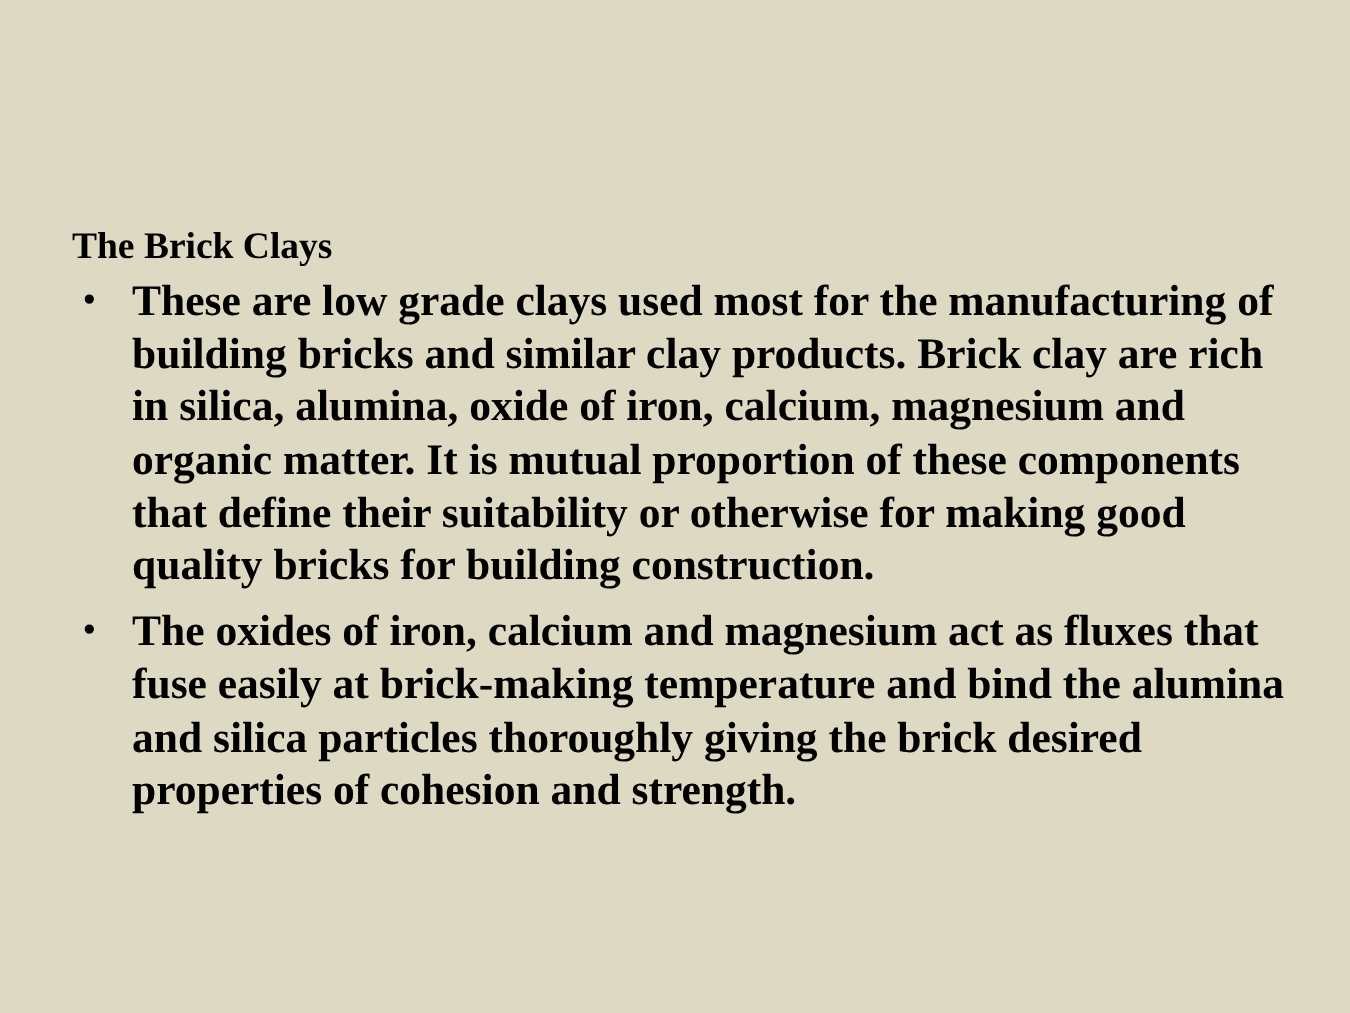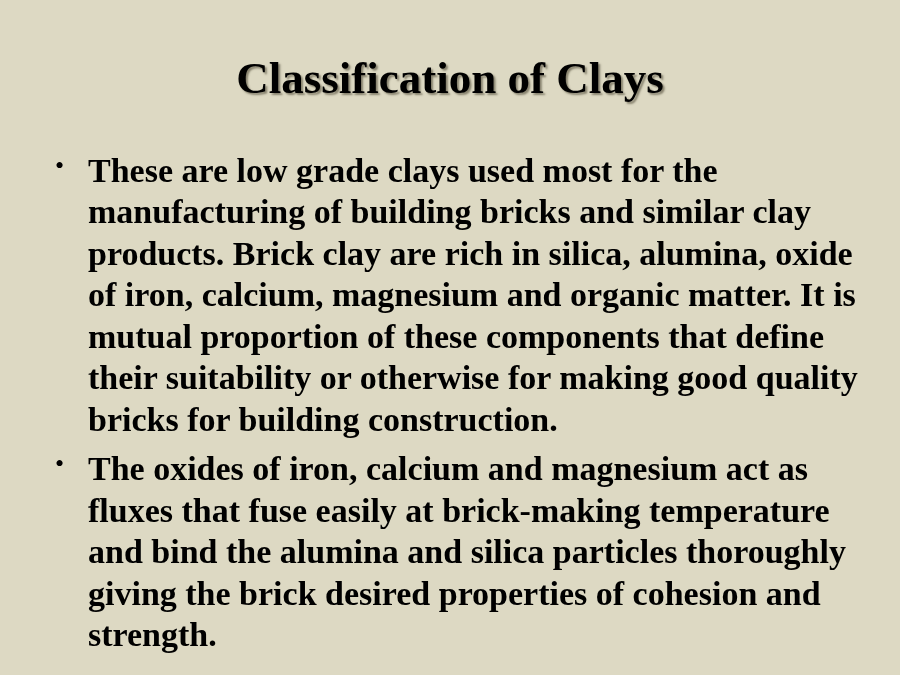--- a/index.html
+++ b/index.html
@@ -57,42 +57,42 @@
     margin-bottom: 8px;
   }
   ul.bullets > li .bullet-mark {
     position: absolute;
     left: 7px;
     top: 0;
     font-size: 26px;
     line-height: 1.22;
   }
   .para {
-    font-size: 34px;
+    font-size: 29px;
     line-height: 1.22;
     text-align: justify;
     text-justify: inter-word;
     font-family: "Liberation Serif", serif;
   }
   .para.bold {
     font-weight: bold;
   }
   .para.regular {
     font-weight: bold;
   }
 </style>
 </head>
 <body style="background: rgb(221, 217, 195);">
 
 <div class="slide">
 
-  <div class="slide-title">Classification of Clays</div>
 
   <div class="body-block">
 
+    <div class="subhead">The Brick Clays</div>
 
     <ul class="bullets">
       <li>
         <span class="bullet-mark">•</span>
         <span class="para bold">These are low grade clays used most for the manufacturing of building bricks and similar clay products. Brick clay are rich in silica, alumina, oxide of iron, calcium, magnesium and organic matter. It is mutual proportion of these components that define their suitability or otherwise for making good quality bricks for building construction.</span>
       </li>
       <li>
         <span class="bullet-mark">•</span>
         <span class="para regular">The oxides of iron, calcium and magnesium act as fluxes that fuse easily at brick-making temperature and bind the alumina and silica particles thoroughly giving the brick desired properties of cohesion and strength.</span>
       </li>

